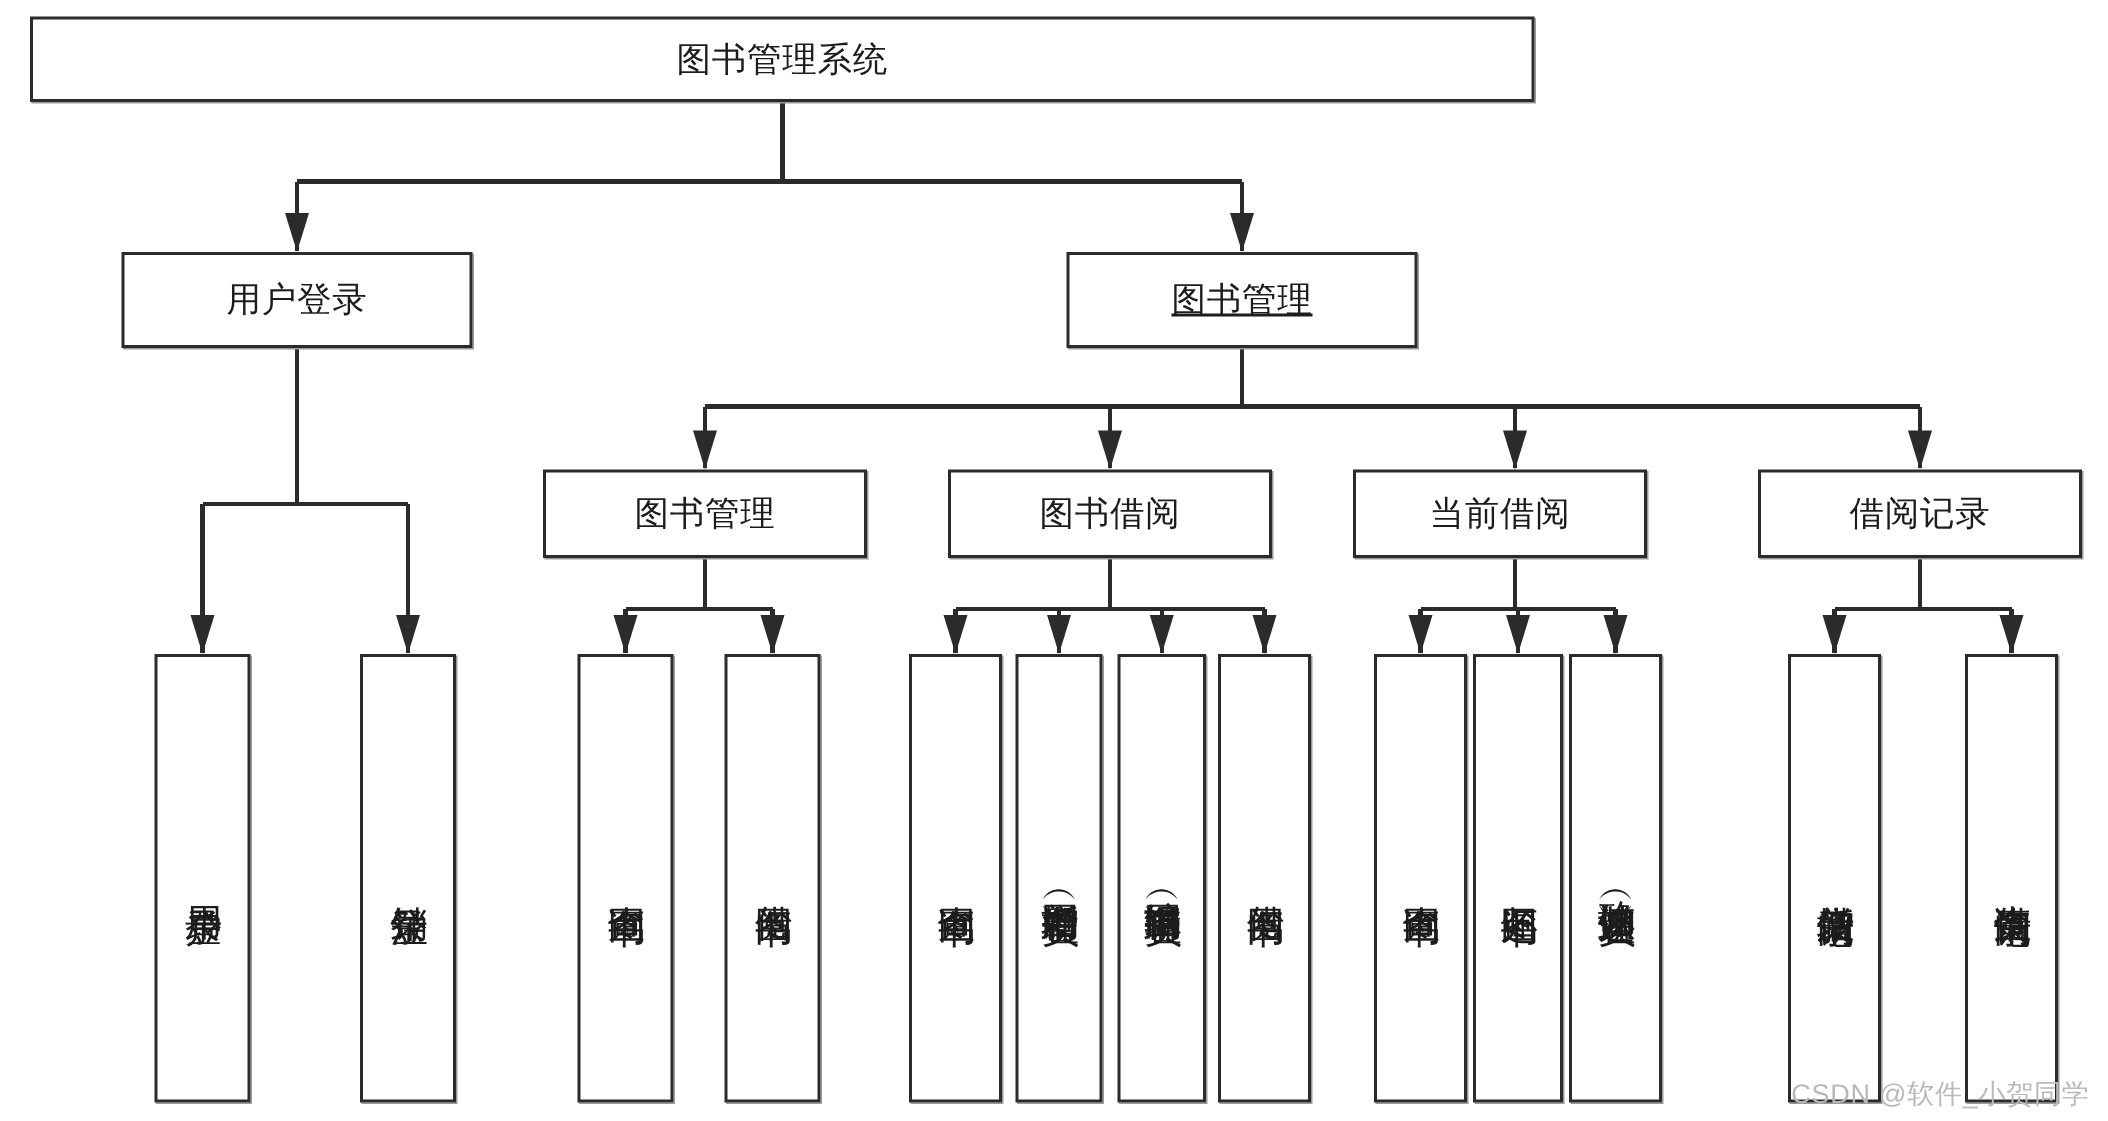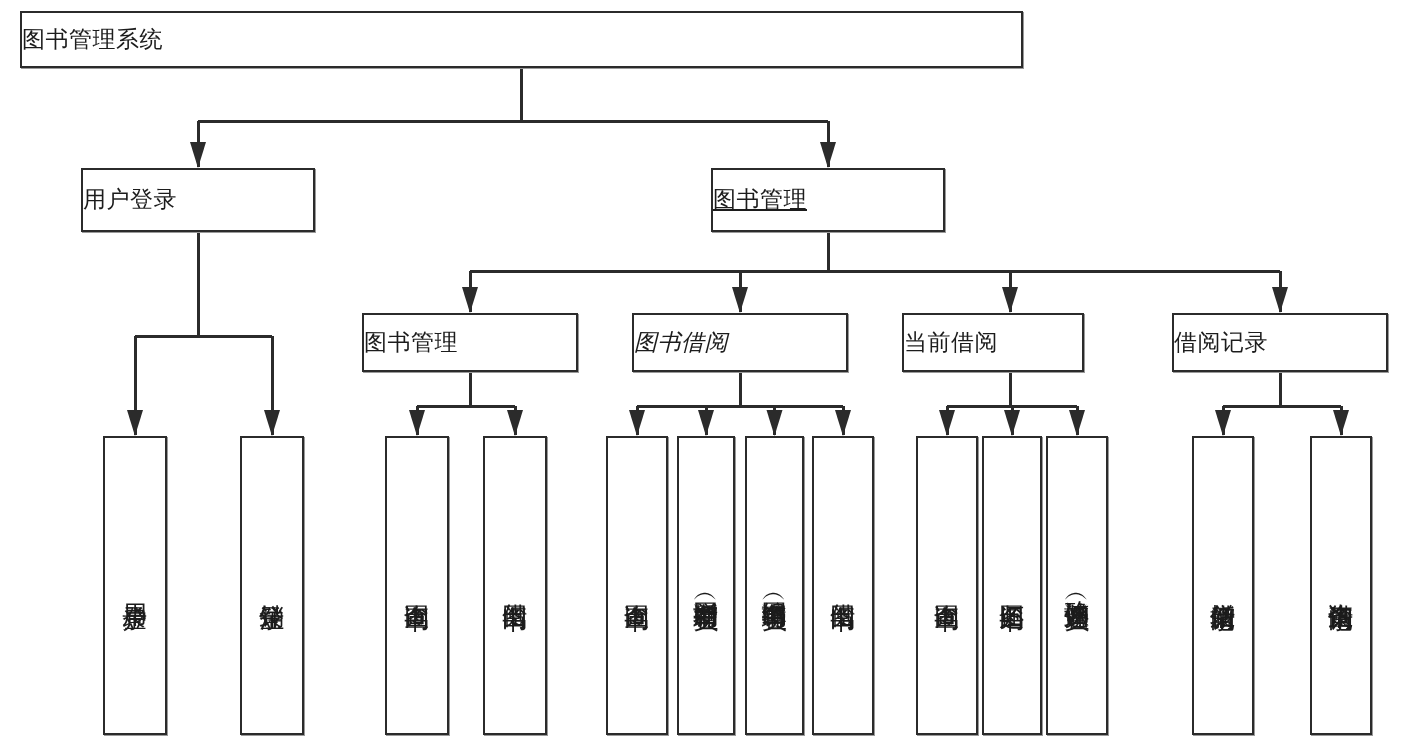--- a/index.html
+++ b/index.html
@@ -27,20 +27,21 @@
     pointer-events: none;
   }
   .node {
     position: absolute;
     box-sizing: border-box;
     background: #ffffff;
     border: 2px solid #2b2b2b;
     box-shadow: 1px 1px 0 #9a9a9a;
     display: flex;
     align-items: center;
+    justify-content: center;
     color: #1c1c1c;
   }
   .node-label {
     display: block;
     text-align: center;
     line-height: 1.18;
     white-space: pre;
   }
   .node.horizontal .node-label {
     font-size: 23px;
@@ -138,24 +139,24 @@
       </div>
       <div class="node horizontal" style="left: 81px; top: 168px; width: 234px; height: 64px;">
         <span class="node-label">用户登录</span>
       </div>
       <div class="node horizontal" style="left: 711px; top: 168px; width: 234px; height: 64px; text-decoration: underline;">
         <span class="node-label">图书管理</span>
       </div>
       <div class="node horizontal" style="left: 362px; top: 313px; width: 216px; height: 59px;">
         <span class="node-label">图书管理</span>
       </div>
-      <div class="node horizontal" style="left: 632px; top: 313px; width: 216px; height: 59px; font-style: italic;">
+      <div class="node horizontal" style="left: 632px; top: 313px; width: 216px; height: 59px;">
         <span class="node-label">图书借阅</span>
       </div>
-      <div class="node horizontal" style="left: 902px; top: 313px; width: 182px; height: 59px;">
+      <div class="node horizontal" style="left: 902px; top: 313px; width: 196px; height: 59px;">
         <span class="node-label">当前借阅</span>
       </div>
       <div class="node horizontal" style="left: 1172px; top: 313px; width: 216px; height: 59px;">
         <span class="node-label">借阅记录</span>
       </div>
       <div class="node vertical" style="left: 103px; top: 436px; width: 64px; height: 299px;">
         <span class="node-label">用户登录</span>
       </div>
       <div class="node vertical" style="left: 240px; top: 436px; width: 64px; height: 299px;">
         <span class="node-label">注销登录</span>
@@ -188,13 +189,14 @@
         <span class="node-label">确认归还（管理员）</span>
       </div>
       <div class="node vertical" style="left: 1192px; top: 436px; width: 62px; height: 299px;">
         <span class="node-label">新增借阅记录</span>
       </div>
       <div class="node vertical" style="left: 1310px; top: 436px; width: 62px; height: 299px;">
         <span class="node-label">查询借阅记录</span>
       </div>
     </div>
 
+  <div id="watermark">CSDN @软件_小贺同学</div>
 </div>
 
 </body></html>

